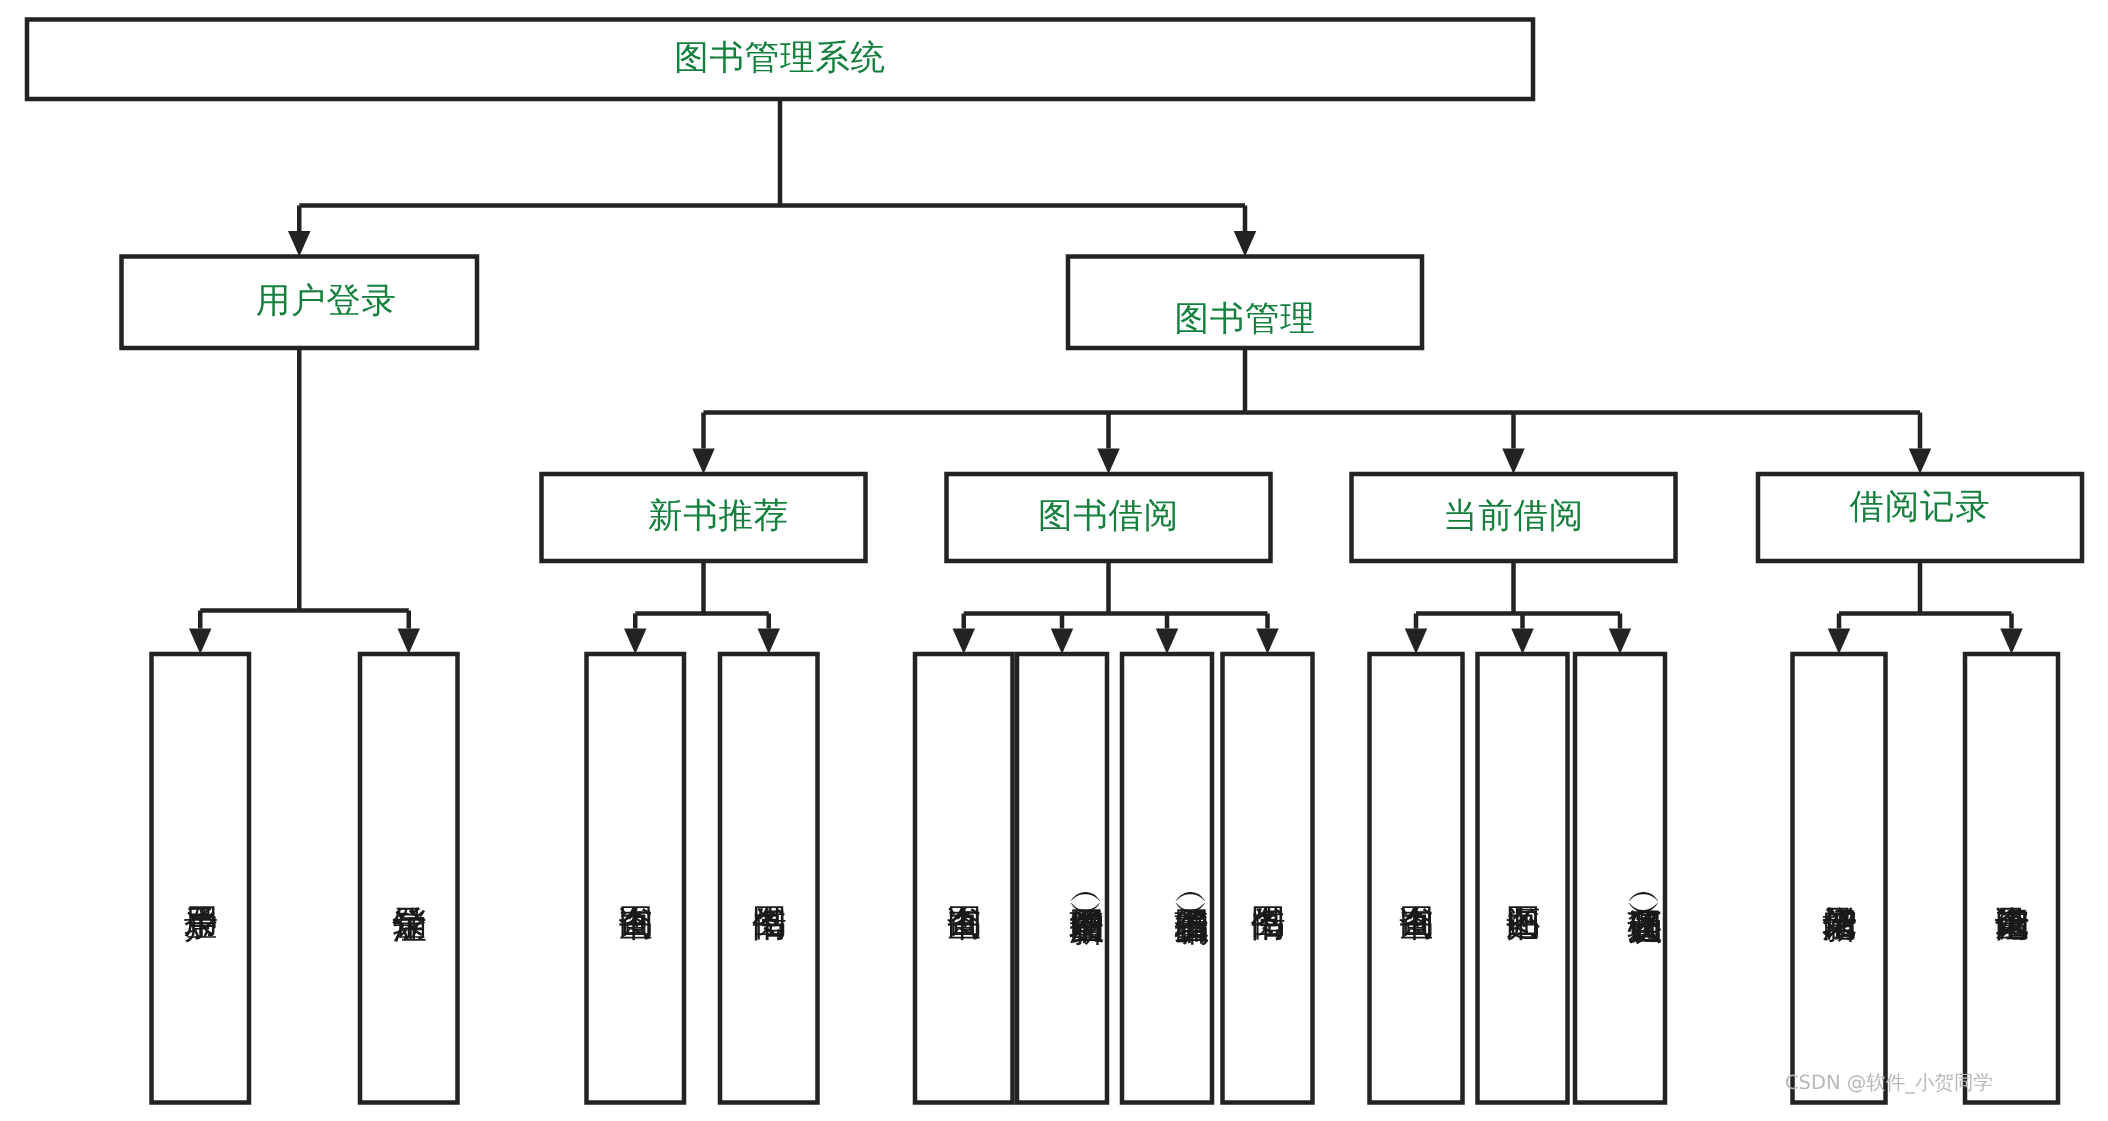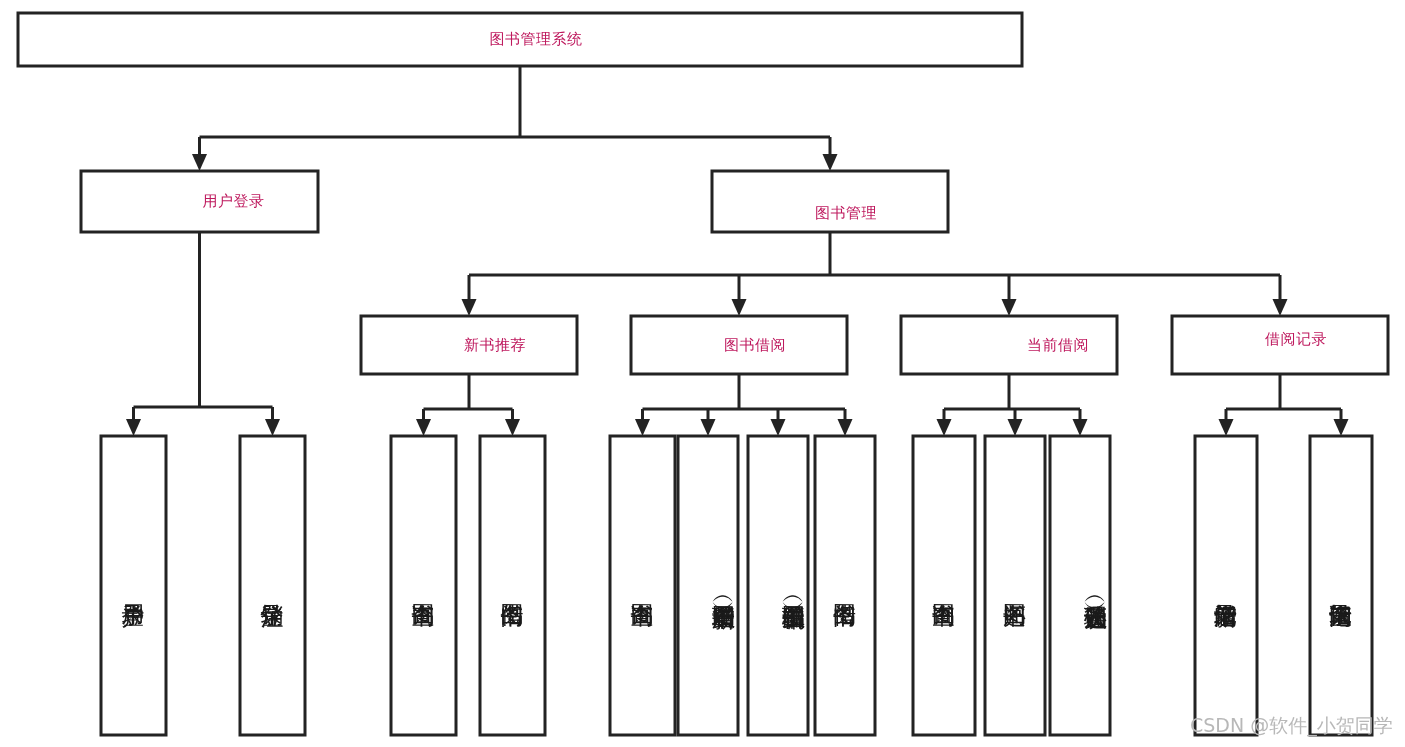--- a/index.html
+++ b/index.html
@@ -37,27 +37,26 @@
   }
   .arrow-head {
     fill: #232323;
     stroke: none;
   }
   .node-label-h {
     position: absolute;
     display: flex;
     align-items: center;
     justify-content: center;
-    color: #be185d;
-    font-size: 15px;
+    color: #15803d;
+    font-size: 23px;
     letter-spacing: 0.5px;
     line-height: 1.1;
     white-space: nowrap;
     pointer-events: none;
-    padding-left: 16px;
   }
   .node-label-v {
     position: absolute;
     display: flex;
     align-items: center;
     justify-content: center;
     color: #1a1a1a;
     font-size: 23px;
     line-height: 1.22;
     writing-mode: vertical-rl;
@@ -65,21 +64,21 @@
     white-space: nowrap;
     pointer-events: none;
   }
   .node-label-v.top-aligned {
     align-items: flex-start;
   }
   .watermark {
     position: absolute;
     left: 1190px;
     top: 713px;
-    font-size: 19px;
+    font-size: 13px;
     color: #b8b8b8;
     white-space: nowrap;
     pointer-events: none;
   }
 </style>
 </head>
 <body>
 
 <div id="stage">
 
@@ -161,21 +160,21 @@
         <rect x="1310" y="436" width="62" height="299" class="node-rect"></rect>
       </g>
   </svg>
 
   <div id="labels-layer">
       <div class="node-label-h" style="left: 18px; top: 13px; width: 1004px; height: 53px;">图书管理系统</div>
       <div class="node-label-h" style="left: 99px; top: 171px; width: 237px; height: 61px; border-radius: 25px;">用户登录</div>
       <div class="node-label-h" style="left: 712px; top: 171px; width: 236px; height: 61px; margin-top: 12px;">图书管理</div>
       <div class="node-label-h" style="left: 361px; top: 316px; width: 236px; height: 58px;">新书推荐</div>
       <div class="node-label-h" style="left: 631px; top: 316px; width: 216px; height: 58px;">图书借阅</div>
-      <div class="node-label-h" style="left: 901px; top: 316px; width: 216px; height: 58px; margin-left: 33px;">当前借阅</div>
+      <div class="node-label-h" style="left: 901px; top: 316px; width: 216px; height: 58px;">当前借阅</div>
       <div class="node-label-h" style="left: 1172px; top: 316px; width: 216px; height: 46px;">借阅记录</div>
       <div class="node-label-v" style="left: 101px; top: 436px; width: 65px; height: 299px;">用户登录</div>
       <div class="node-label-v" style="left: 240px; top: 436px; width: 65px; height: 299px;">注销登录</div>
       <div class="node-label-v" style="left: 391px; top: 436px; width: 65px; height: 299px;">查询图书</div>
       <div class="node-label-v" style="left: 480px; top: 436px; width: 65px; height: 299px;">借阅图书</div>
       <div class="node-label-v" style="left: 610px; top: 436px; width: 65px; height: 299px;">查询图书</div>
       <div class="node-label-v top-aligned" style="left: 678px; top: 436px; width: 60px; height: 299px; padding-top: 4px; box-sizing: border-box;">新增图书（管理员）</div>
       <div class="node-label-v top-aligned" style="left: 748px; top: 436px; width: 60px; height: 299px; padding-top: 4px; box-sizing: border-box;">编辑图书（管理员）</div>
       <div class="node-label-v" style="left: 815px; top: 436px; width: 60px; height: 299px;">借阅图书</div>
       <div class="node-label-v" style="left: 913px; top: 436px; width: 62px; height: 299px;">查询图书</div>

